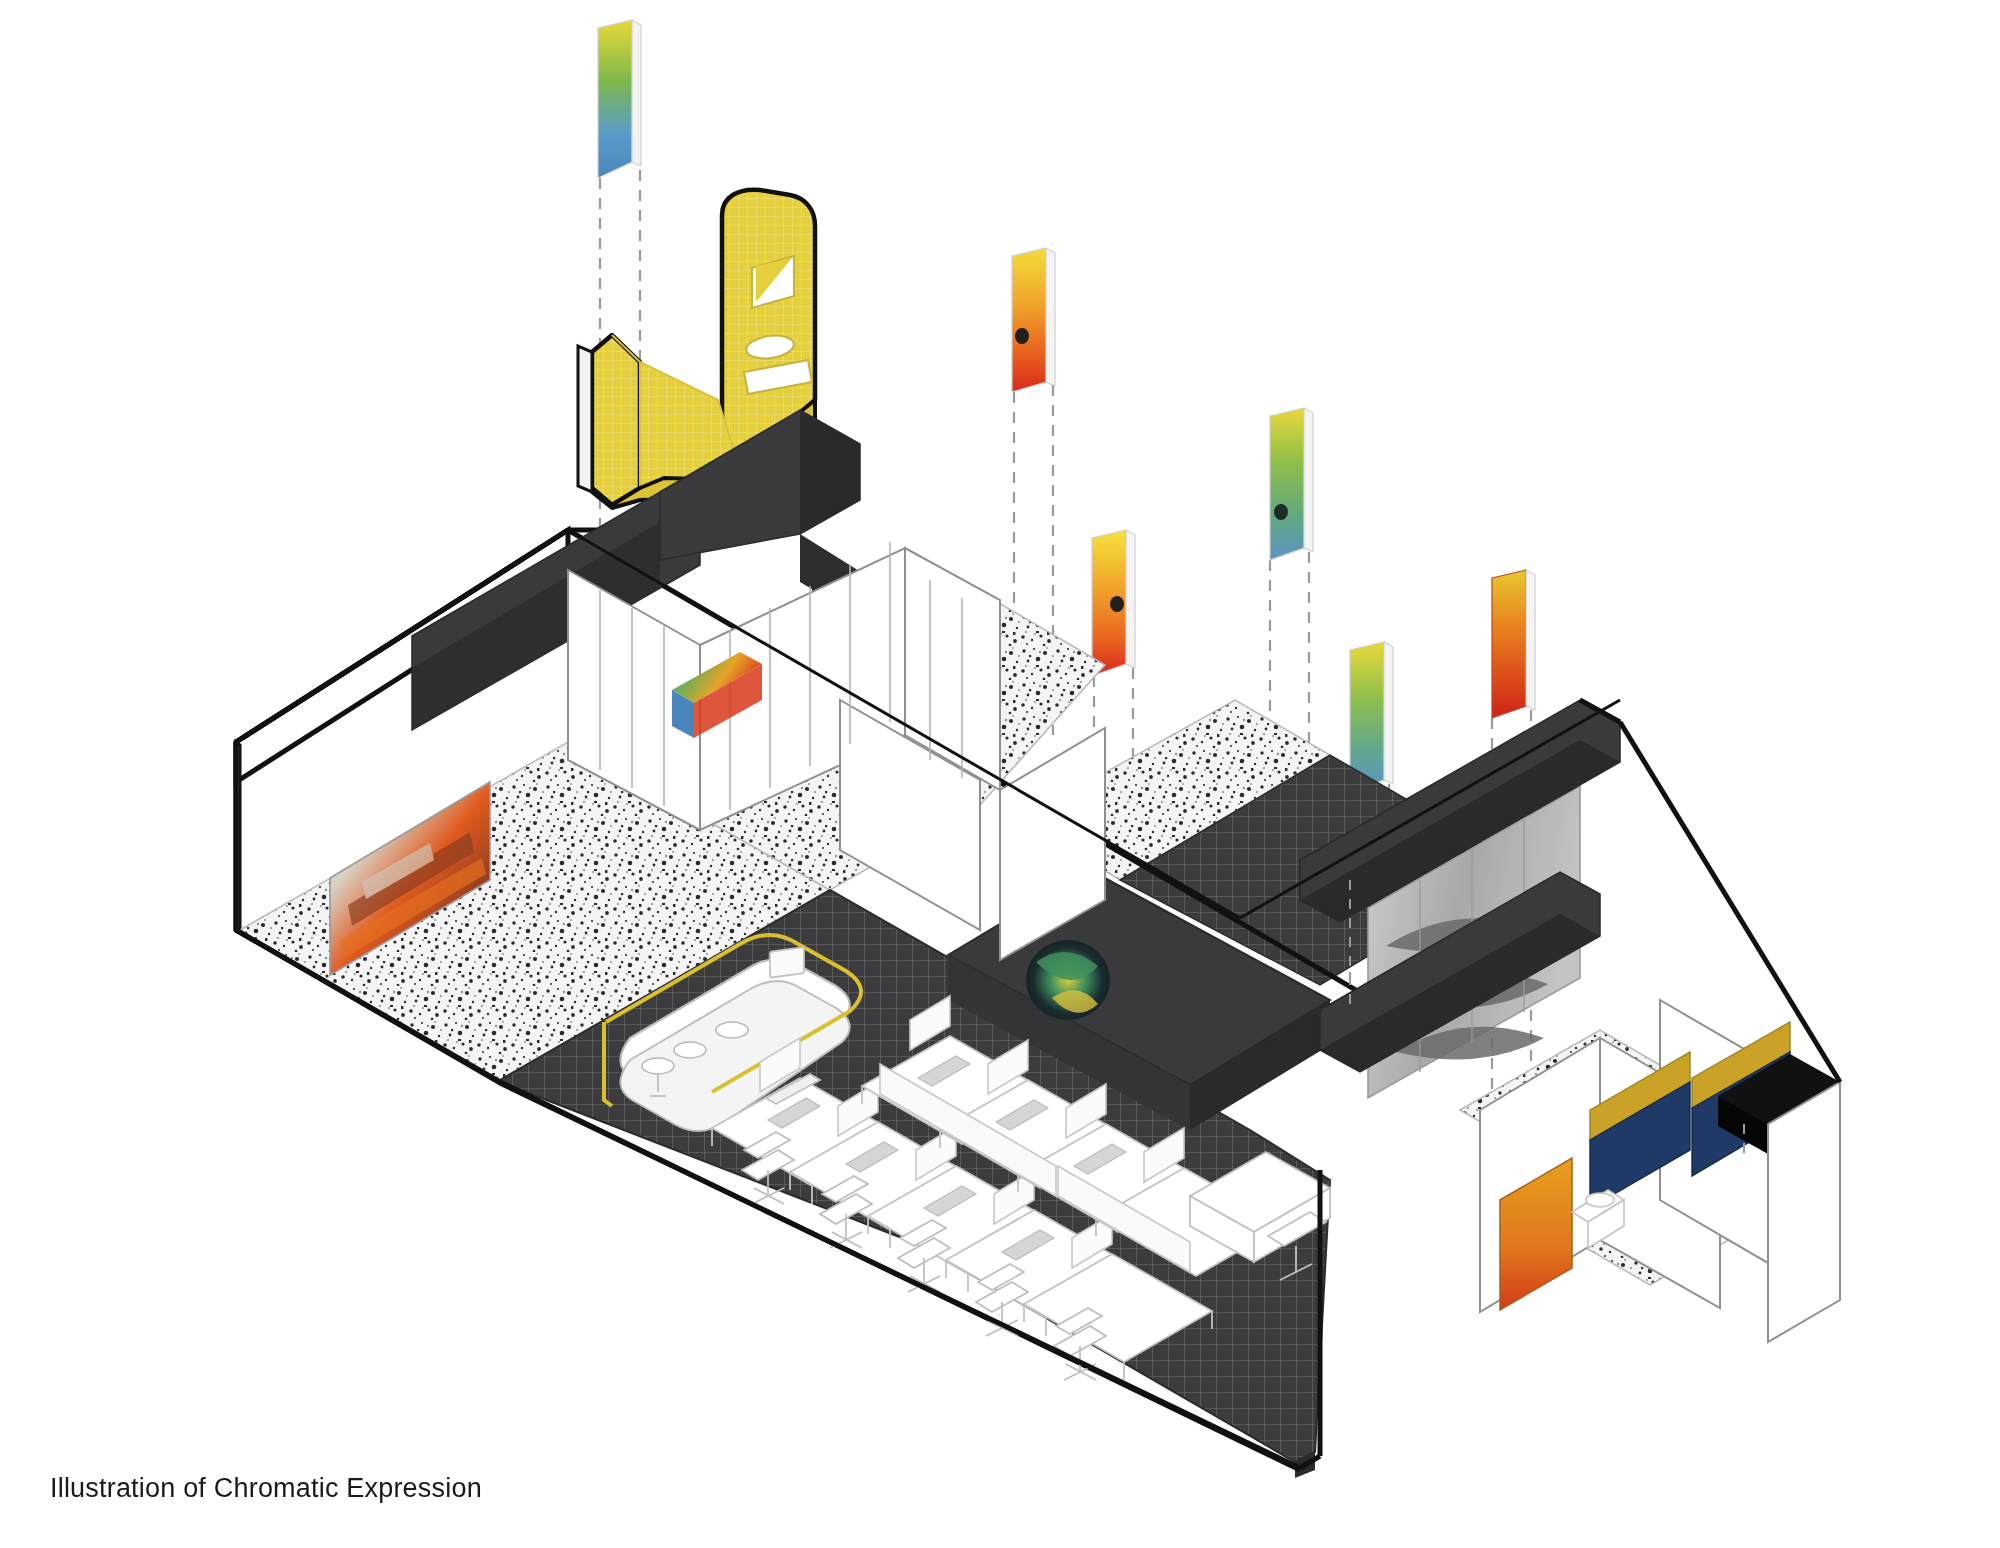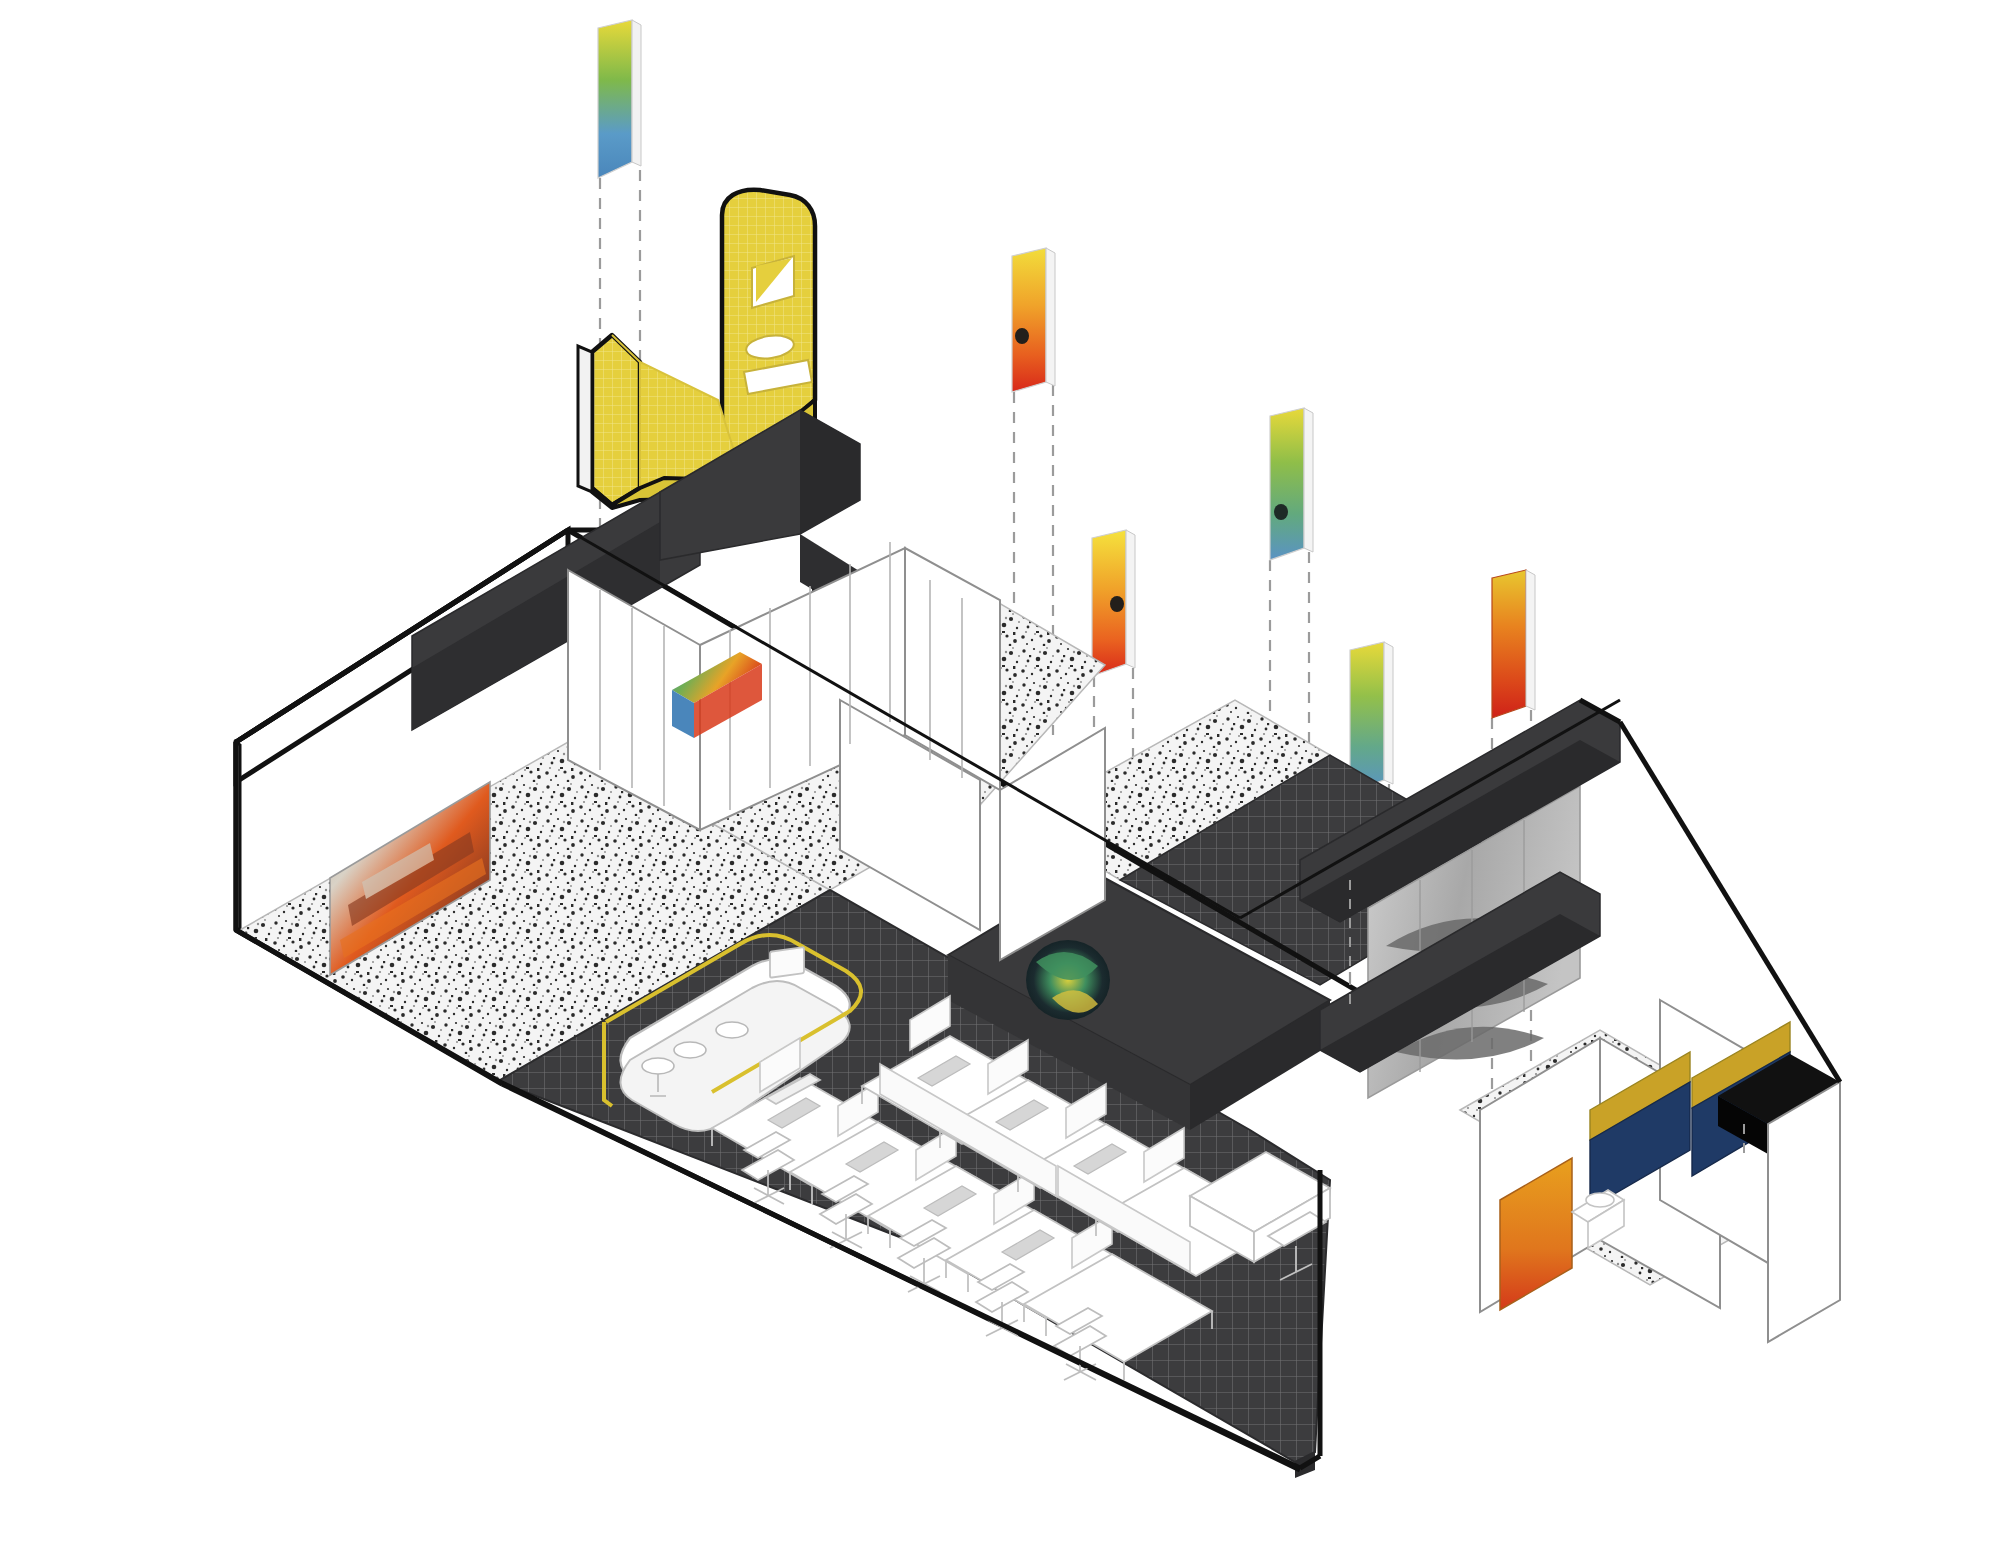--- a/index.html
+++ b/index.html
@@ -468,13 +468,14 @@
         <path d="M1580,700 L1620,722"></path>
         <path d="M1620,722 L1840,1082"></path>
       </g>
       <g fill="none" stroke="#111111" stroke-width="3" stroke-linejoin="round">
         <path d="M568,530 L1240,918"></path>
         <path d="M1240,918 L1620,700"></path>
       </g>
     </g>
   </svg>
 
+  <div id="caption">Illustration of Chromatic Expression</div>
 </div>
 
 </body></html>

